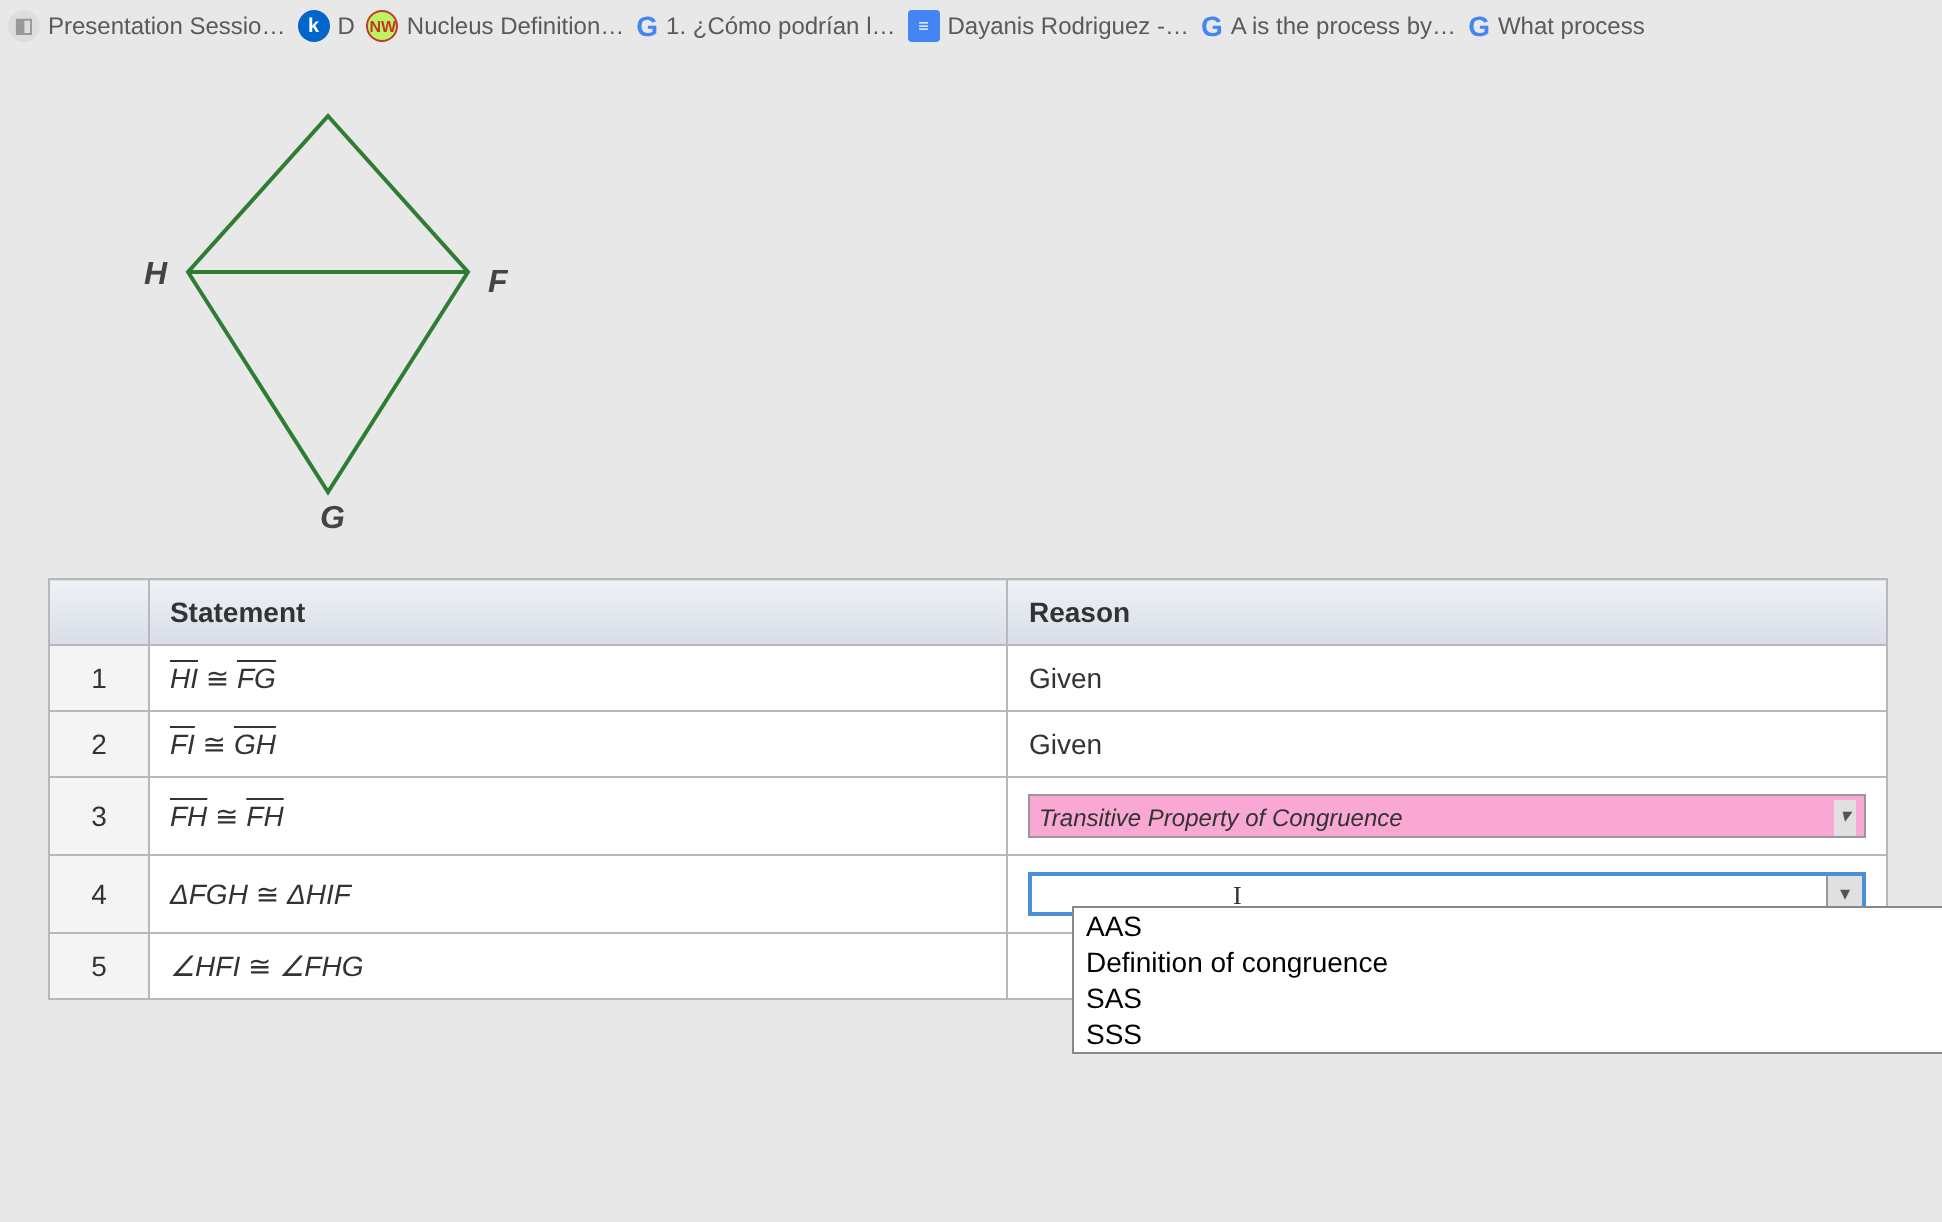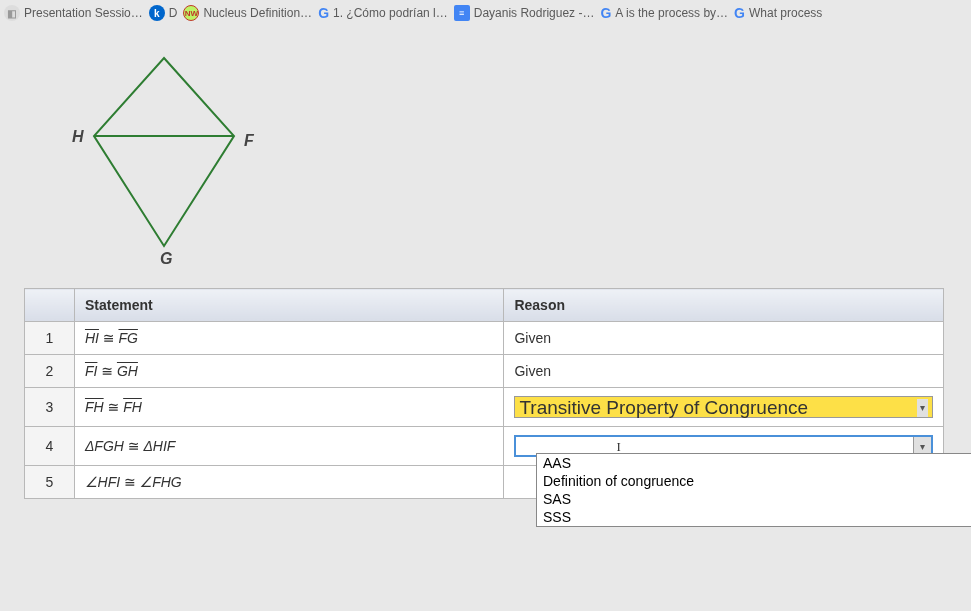--- a/index.html
+++ b/index.html
@@ -52,26 +52,27 @@
     margin-top: 30px;
   }
   table.proof td.num { width: 50px; text-align: center; background: #f4f4f4;}
   table.proof td.stmt { width: 430px; }
   table.proof td.reason { width: 440px; position: relative; }
   .overline { text-decoration: overline; font-style: italic; margin-top: 16px; }
   .math { font-style: italic; }
   .select-closed {
     width: 100%;
     border: 1px solid #999;
-    background: #fde047;
-    font-size: 19px;
+    background: #f9a8d4;
+    font-size: 12px;
     padding: 2px 20px 2px 4px;
     position: relative;
     height: 22px;
     line-height: 18px;
+    font-style: italic;
   }
   .select-closed::after {
     content: "▾";
     position: absolute;
     right: 4px;
     top: 2px;
     font-size: 10px;
     color: #555;
     background: #e0e0e0;
     padding: 0 3px;

